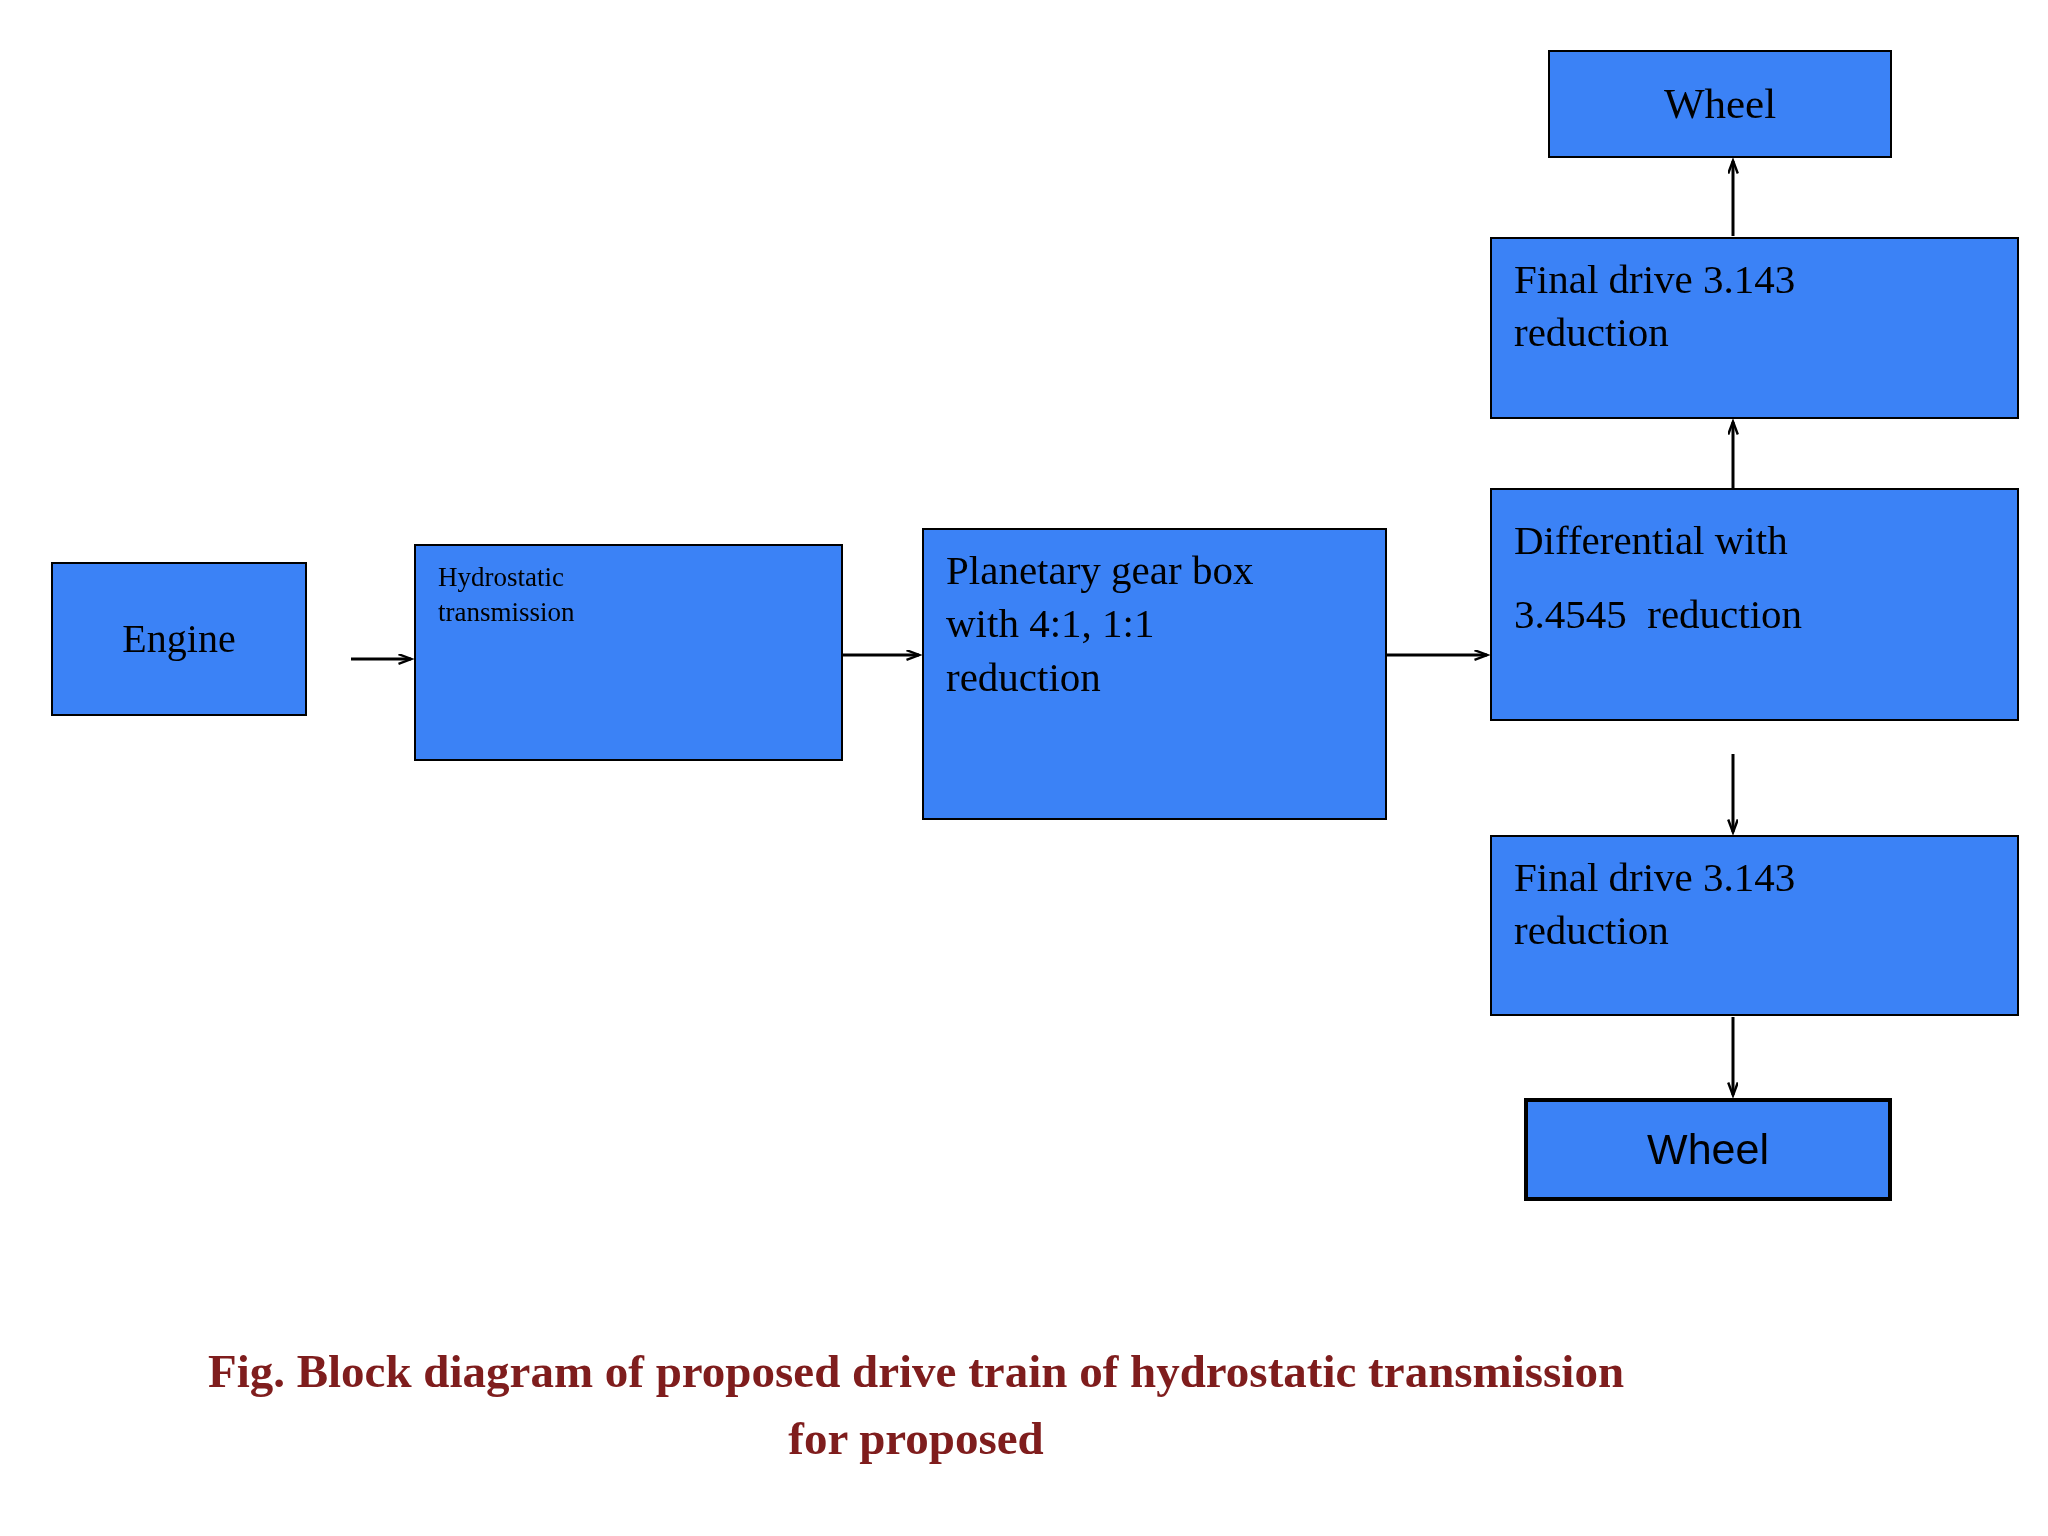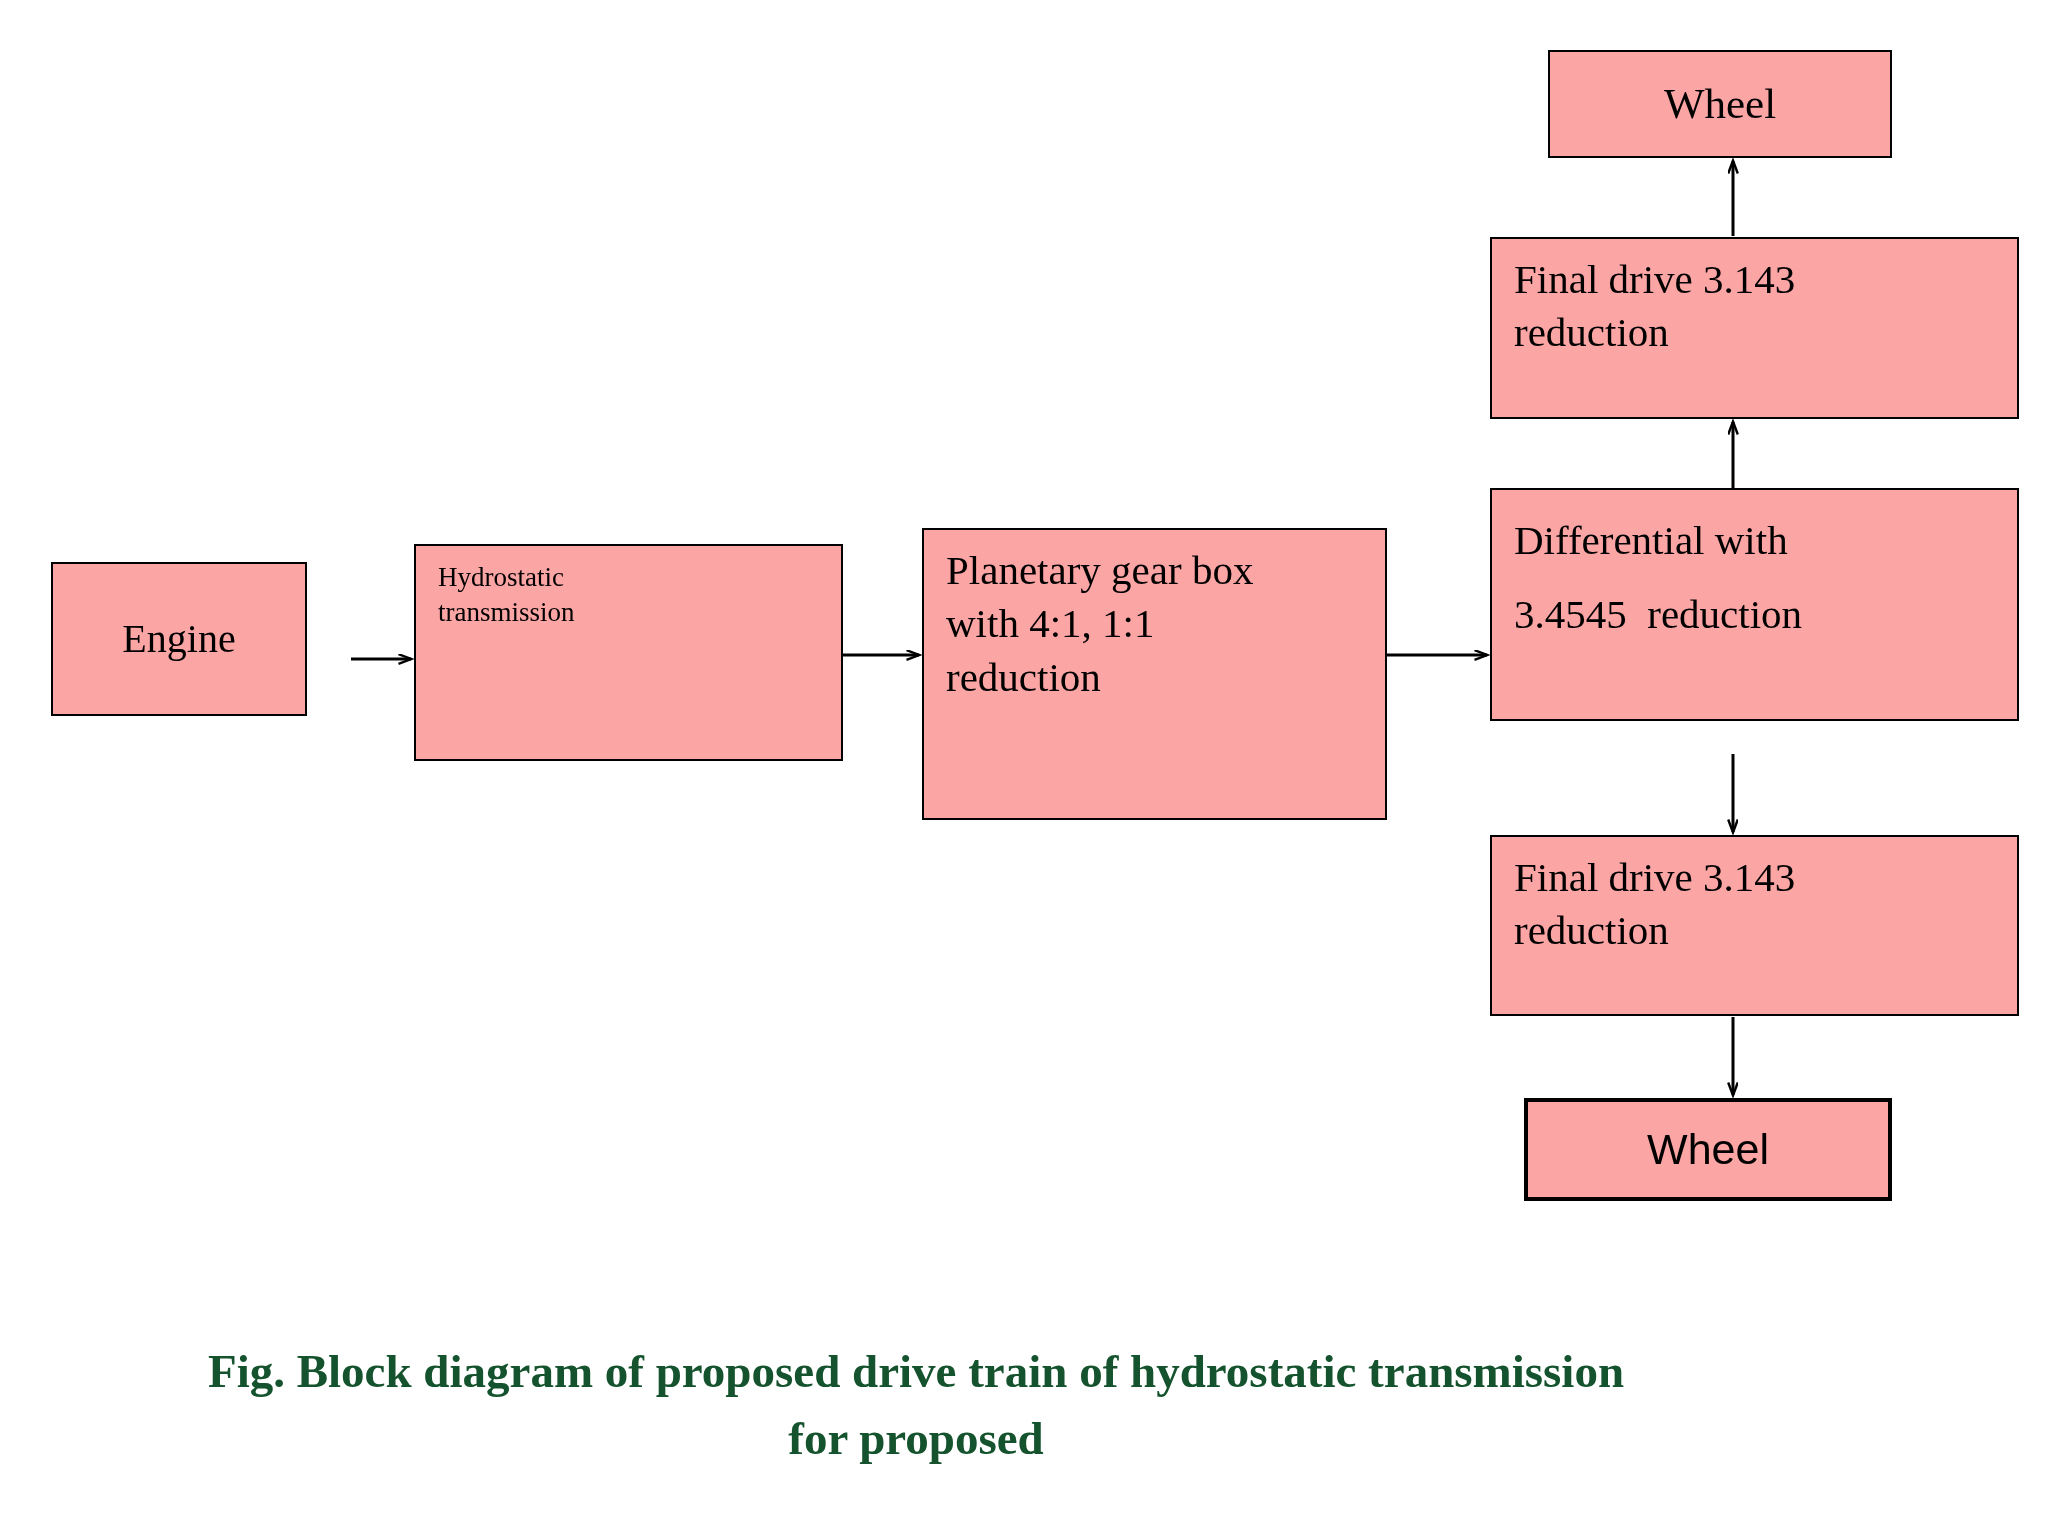--- a/index.html
+++ b/index.html
@@ -16,21 +16,21 @@
     position: relative;
     width: 2048px;
     height: 1536px;
     background: #ffffff;
     overflow: hidden;
   }
   .node {
     position: absolute;
     box-sizing: border-box;
     border: 2px solid #000000;
-    background: #fca5a5;
+    background: #3b82f6;
     font-family: "Liberation Serif", "DejaVu Serif", serif;
     color: #000000;
     line-height: 1.30;
     white-space: pre-wrap;
   }
   
   .node.left {
     text-align: left;
     padding: 14px 0 0 22px;
   }
@@ -71,21 +71,21 @@
   #caption {
     position: absolute;
     left: 0;
     top: 1338px;
     width: 1832px;
     text-align: center;
     font-family: "Liberation Serif", "DejaVu Serif", serif;
     font-weight: bold;
     font-size: 47px;
     line-height: 1.42;
-    color: #14532d;
+    color: #7f1d1d;
   }
 </style>
 </head>
 <body>
 
 <div id="canvas">
 
   <svg id="wires" viewBox="0 0 2048 1536" width="2048" height="1536" xmlns="http://www.w3.org/2000/svg">
     <defs>
       <marker id="ah" markerWidth="16" markerHeight="16" refX="13" refY="5.2" orient="auto" markerUnits="userSpaceOnUse">

